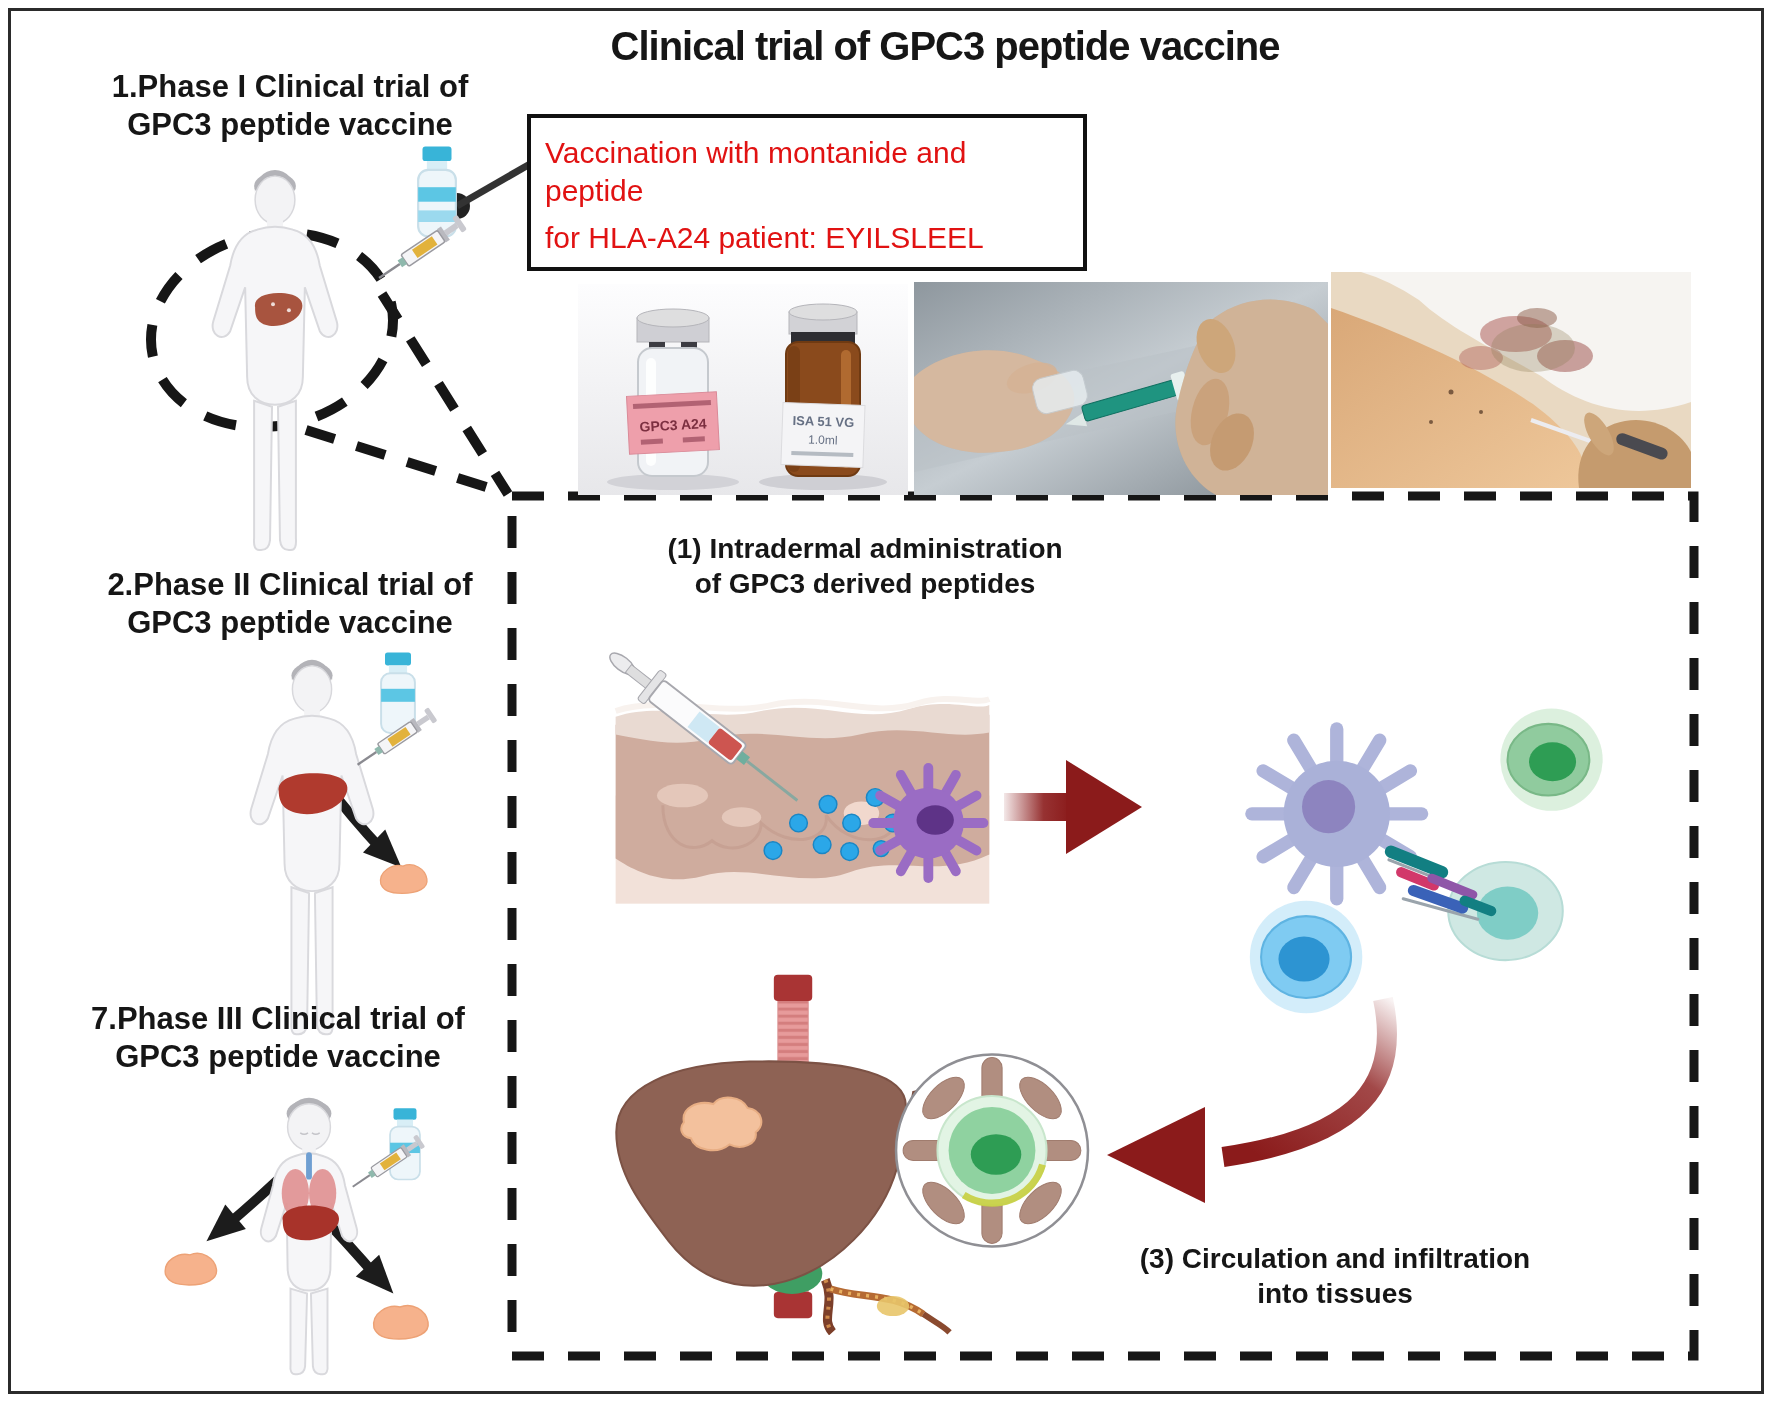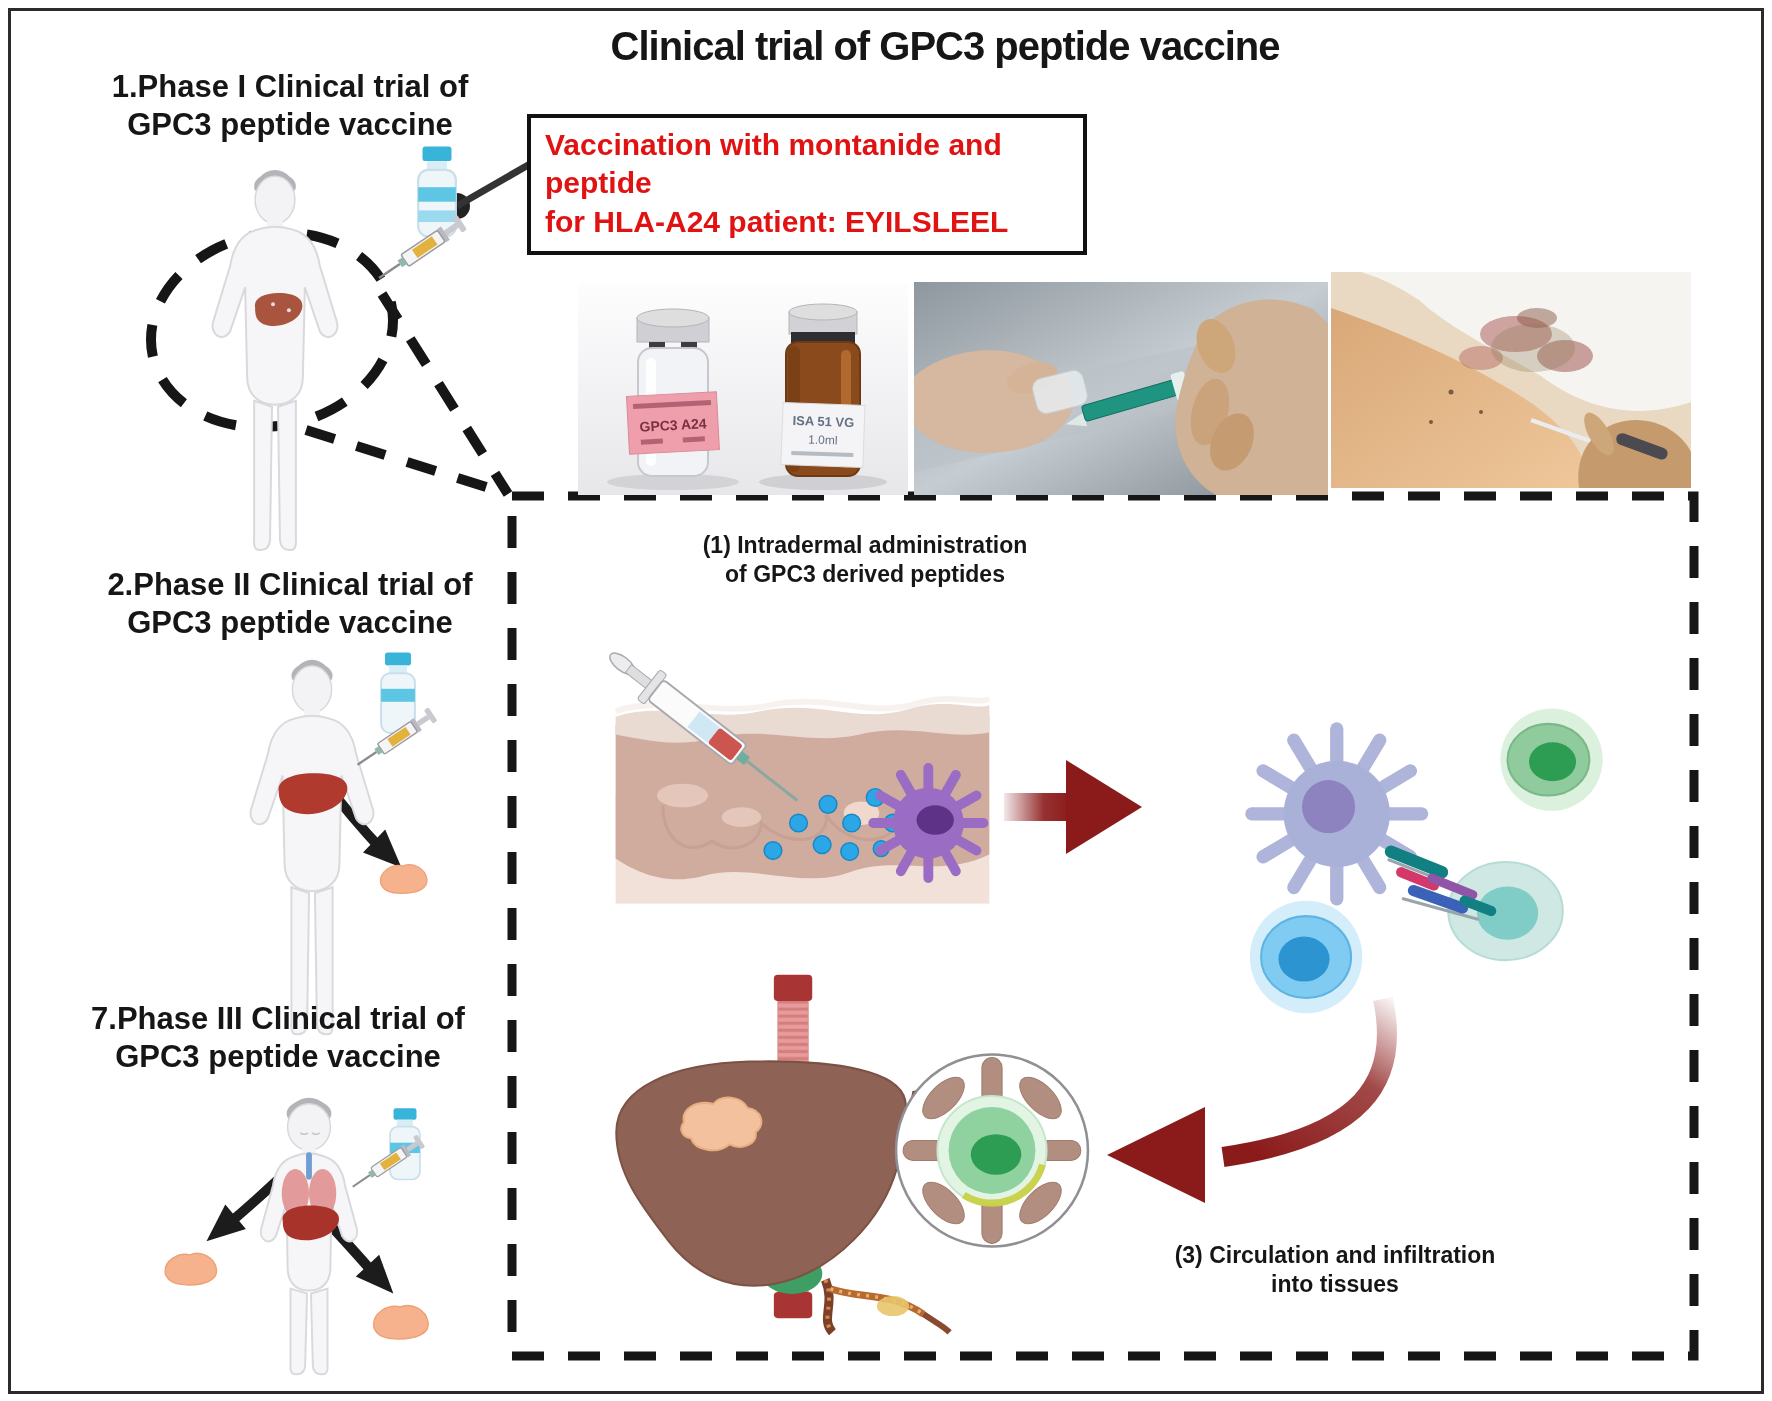--- a/index.html
+++ b/index.html
@@ -4,25 +4,25 @@
 <style>
   html,body{margin:0;padding:0;background:#ffffff;}
   #stage{position:relative;width:1772px;height:1401px;background:#ffffff;overflow:hidden;
          font-family:"Liberation Sans","DejaVu Sans",sans-serif;}
   .abs{position:absolute;}
   .frame{left:8px;top:8px;width:1750px;height:1380px;border:3px solid #2b2b2b;z-index:0;}
   .title{left:420px;top:24px;width:1050px;text-align:center;font-size:40px;font-weight:bold;
          color:#161616;letter-spacing:-1px;z-index:3;}
   .phase-label{width:440px;text-align:center;font-size:31px;font-weight:bold;color:#161616;
                line-height:1.22;white-space:pre-line;z-index:3;}
-  .step-label{text-align:center;font-size:23px;font-weight:bold;color:#161616;line-height:1.25;
+  .step-label{text-align:center;font-size:28px;font-weight:bold;color:#161616;line-height:1.25;
               white-space:pre-line;z-index:3;}
   .note-box{left:527px;top:114px;width:560px;border:4px solid #111;background:#fff;
             padding:8px 14px 10px 14px;z-index:3;box-sizing:border-box;}
-  .note-box div{font-size:30px;font-weight:bold;color:#e11212;line-height:1.28;}
+  .note-box div{font-size:30px;font-weight:normal;color:#e11212;line-height:1.28;margin-top:8px;}
   .photo{z-index:2;}
   svg{display:block;}
   .ill{z-index:2;}
   #overlay{left:0;top:0;z-index:1;}
 </style>
 </head>
 <body>
 
 <div id="stage">
 

